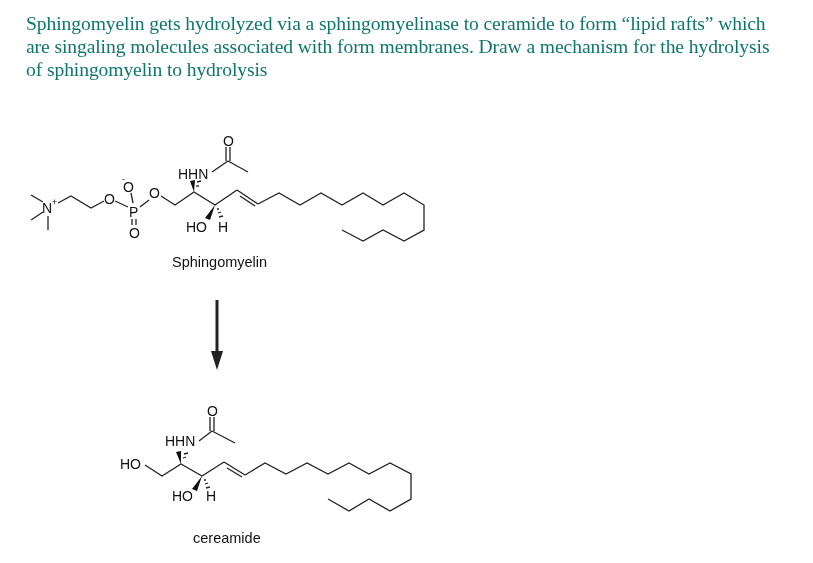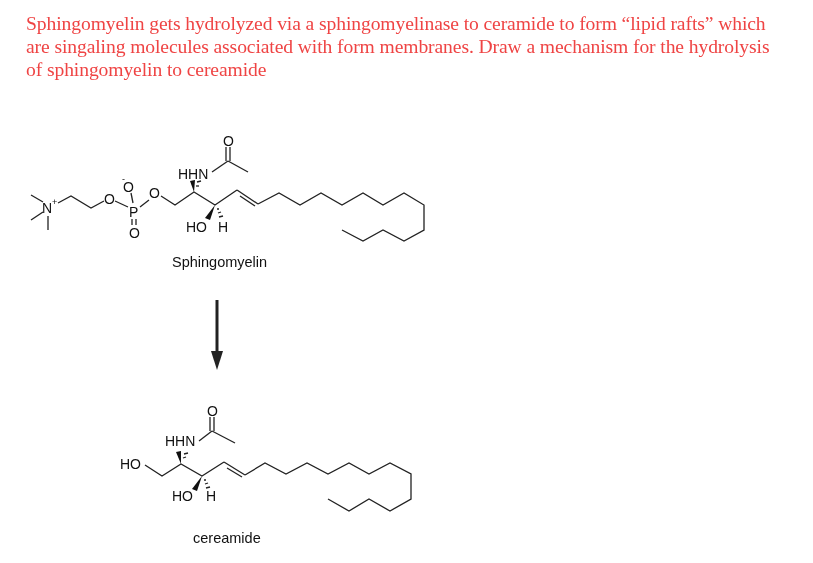--- a/index.html
+++ b/index.html
@@ -1,20 +1,20 @@
 <!DOCTYPE html>
 <html><head>
 <meta charset="utf-8">
 <style>
   html, body { margin: 0; padding: 0; background: #ffffff; }
   body { width: 813px; height: 563px; position: relative; overflow: hidden; }
   .question {
     position: absolute; left: 26px; top: 12px; width: 780px;
     font-family: "Liberation Serif", "DejaVu Serif", serif;
-    font-size: 19.6px; line-height: 23px; color: #ef4444;
+    font-size: 19.6px; line-height: 23px; color: #0f766e;
     letter-spacing: -0.1px; margin: 0;
   }
   .question span { display: block; white-space: nowrap; }
   svg.scheme { position: absolute; left: 0; top: 0; }
   .atom {
     font-family: "Liberation Sans", "DejaVu Sans", sans-serif;
     font-size: 14px; fill: #111111;
   }
   .sm { font-size: 9px; }
   .caption {
@@ -22,21 +22,21 @@
     font-size: 14.5px; fill: #111111;
   }
   .bond { stroke: #222222; stroke-width: 1.3; fill: none; stroke-linejoin: miter; }
 </style>
 </head>
 <body>
 
 <div class="question">
   <span>Sphingomyelin gets hydrolyzed via a sphingomyelinase to ceramide to form “lipid rafts” which</span>
   <span>are singaling molecules associated with form membranes.  Draw a mechanism for the hydrolysis</span>
-  <span>of sphingomyelin to cereamide</span>
+  <span>of sphingomyelin to hydrolysis</span>
 </div>
 
 <svg class="scheme" width="813" height="563" viewBox="0 0 813 563">
 
   <g>
 
     <line class="bond" x1="31" y1="195" x2="43" y2="202"></line>
     <line class="bond" x1="31" y1="220" x2="43" y2="212"></line>
     <line class="bond" x1="48" y1="216" x2="48" y2="230"></line>
     <text class="atom" x="42" y="213">N</text>

